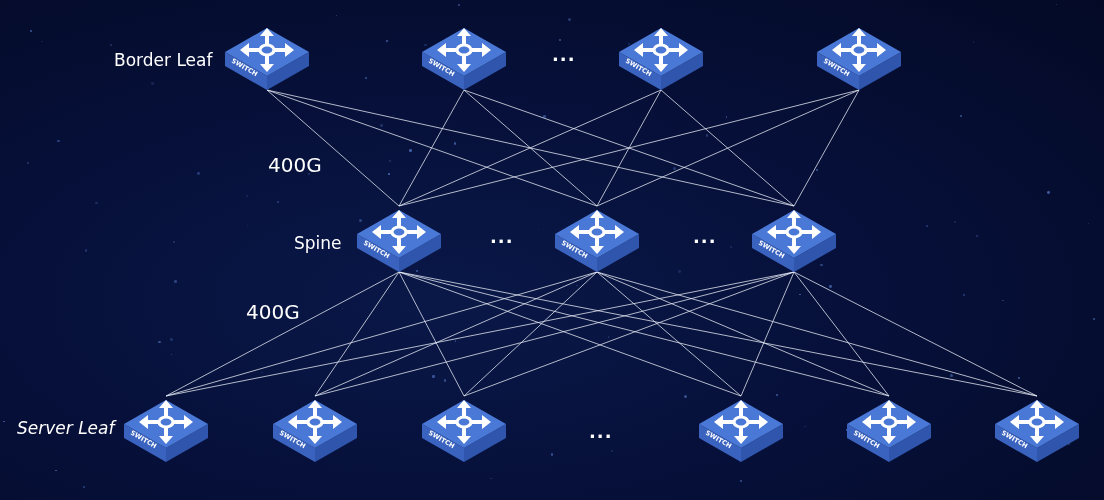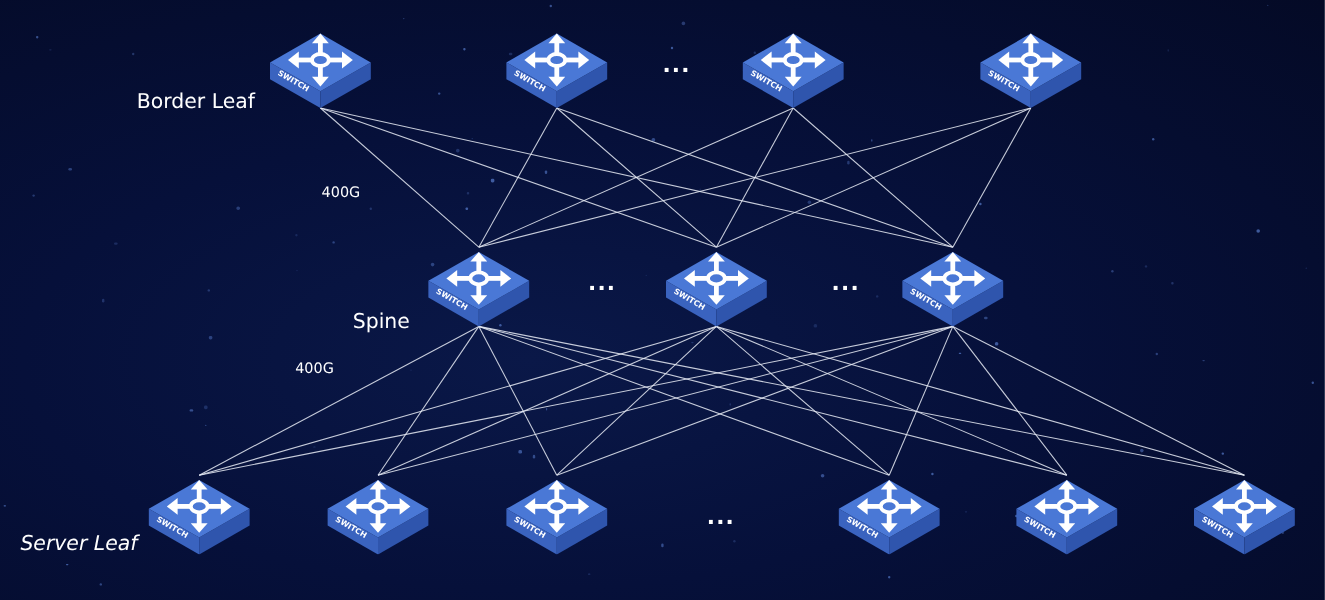--- a/index.html
+++ b/index.html
@@ -3,24 +3,24 @@
 <meta charset="utf-8">
 <style>
   html, body { margin:0; padding:0; }
   body {
     width:1104px; height:500px; overflow:hidden; position:relative;
     background: radial-gradient(ellipse at 40% 60%, #0a1848 0%, #06103a 45%, #040a26 100%);
     font-family: "DejaVu Sans", sans-serif;
   }
   #stage { position:absolute; left:0; top:0; width:1104px; height:500px; }
   .tier-label {
-    position:absolute; color:#ffffff; font-size:17px; white-space:nowrap;margin-top:25px;
+    position:absolute; color:#ffffff; font-size:17px; white-space:nowrap;
   }
   .link-label {
-    position:absolute; color:#ffffff; font-size:12px;
+    position:absolute; color:#ffffff; font-size:20px;
   }
   .ellipsis {
     position:absolute; color:#ffffff; font-size:18px; font-weight:bold; letter-spacing:1px;
   }
   .switch {
     position:absolute; width:86px; height:64px;
   }
   .switch svg { display:block; }
   .star { position:absolute; border-radius:50%; background:#5a7fd0; opacity:0.5; }
 </style>

